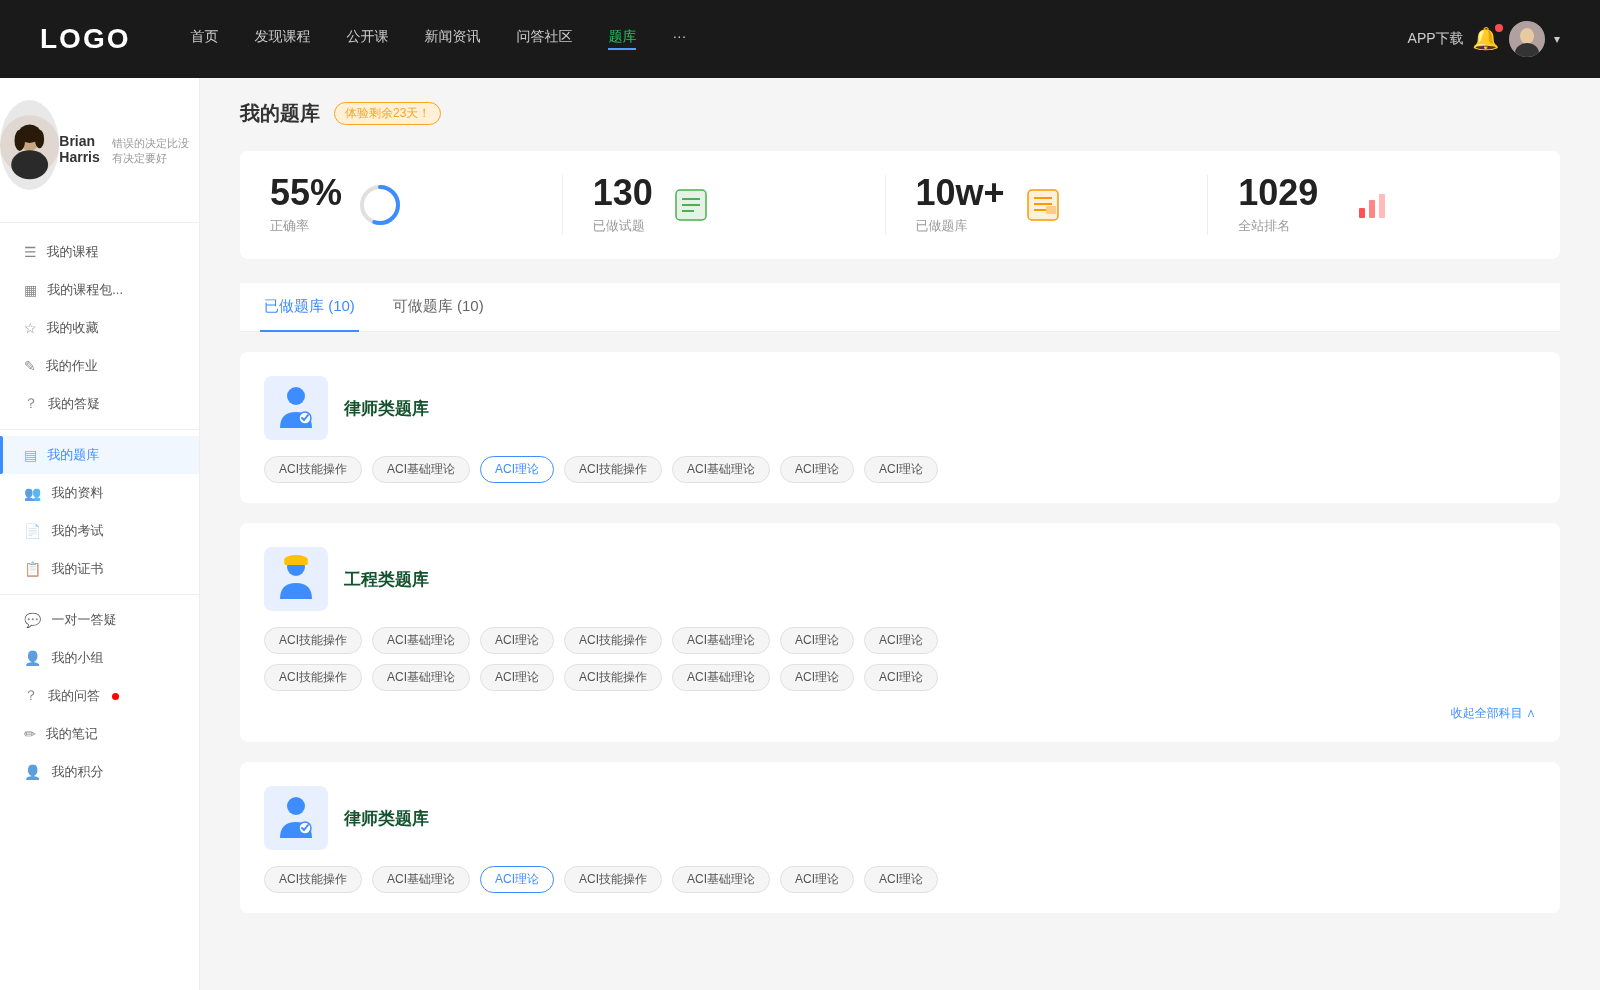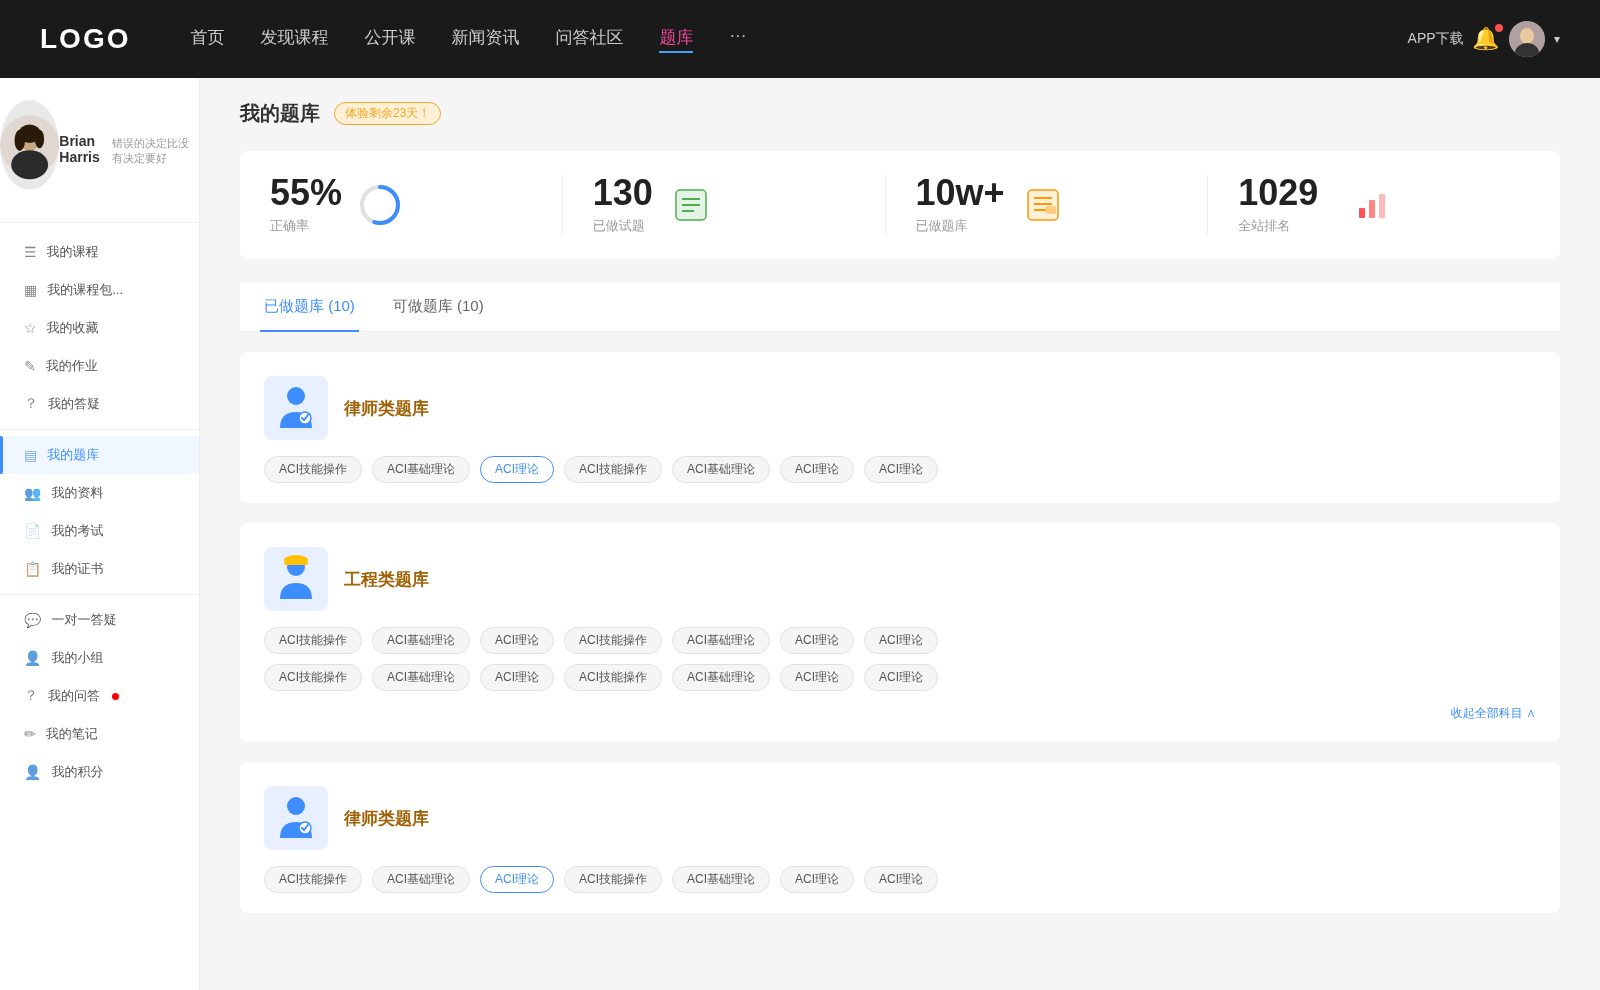--- a/index.html
+++ b/index.html
@@ -23,25 +23,25 @@
       letter-spacing: 2px;
       margin-right: 60px;
     }
     .navbar-menu {
       display: flex;
       gap: 36px;
       flex: 1;
     }
     .navbar-menu-item {
       color: #ccc;
-      font-size: 17px;
+      font-size: 14px;
       cursor: pointer;
     }
     .navbar-menu-item.active {
-      color: #ec4899;
+      color: #22c55e;
       border-bottom: 2px solid #4d9fff;
       padding-bottom: 2px;
     }
     .navbar-right {
       display: flex;
       align-items: center;
       gap: 9px;
     }
     .navbar-app-download {
       color: #ccc;
@@ -273,21 +273,21 @@
       height: 64px;
       background: #e8f0ff;
       border-radius: 8px;
       display: flex;
       align-items: center;
       justify-content: center;
     }
     .bank-title {
       font-size: 17px;
       font-weight: 600;
-      color: #a16207;
+      color: #14532d;
     }
     .tags-row {
       display: flex;
       flex-wrap: wrap;
       gap: 10px;
       align-items: center;
     }
     .tag {
       background: #f5f5f5;
       border: 1px solid #e0e0e0;

